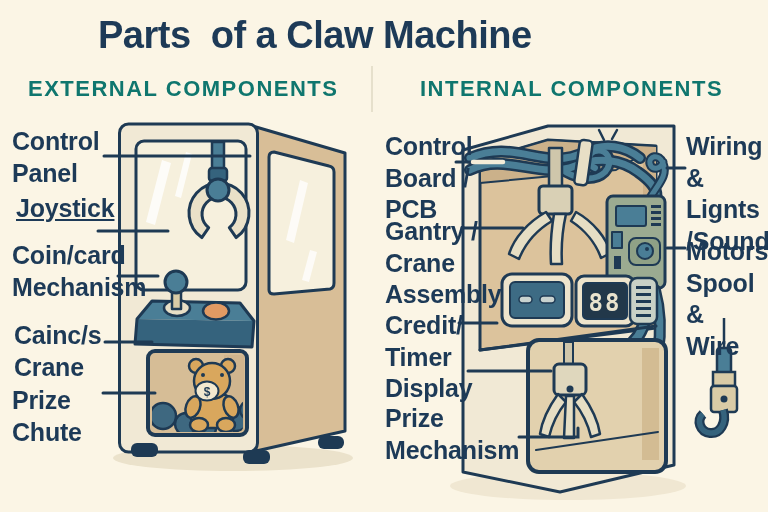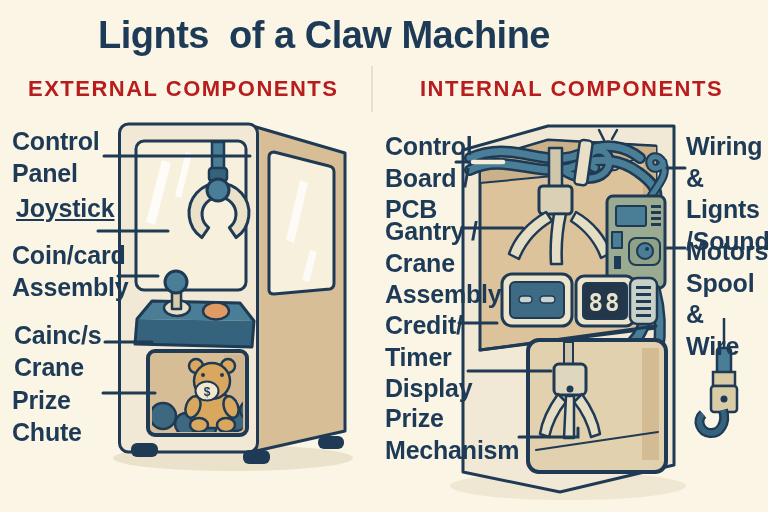--- a/index.html
+++ b/index.html
@@ -1,19 +1,19 @@
 <!DOCTYPE html>
 <html><head>
 <meta charset="utf-8">
 <style>
   html,body{margin:0;padding:0;}
   body{width:768px;height:512px;overflow:hidden;background:#FBF5E5;}
   .canvas{position:relative;width:768px;height:512px;background:#FBF5E5;font-family:"Liberation Sans",sans-serif;color:#1D3A57;}
   .title{position:absolute;left:98px;top:14px;font-size:38px;font-weight:bold;letter-spacing:-0.5px;white-space:pre;color:#1D3A57;}
-  .section-heading{position:absolute;top:76px;font-size:22px;font-weight:bold;letter-spacing:1.5px;color:#b91c1c;white-space:pre;}
+  .section-heading{position:absolute;top:76px;font-size:22px;font-weight:bold;letter-spacing:1.5px;color:#0f766e;white-space:pre;}
   .heading-external{left:28px;}
   .heading-internal{left:420px;}
   .divider{position:absolute;left:371px;top:66px;width:2px;height:46px;background:#E6E0CC;}
   .label{position:absolute;font-size:25px;font-weight:bold;line-height:1.26;letter-spacing:-0.2px;white-space:pre-line;color:#1D3A57;}
   svg.art{position:absolute;left:0;top:0;}
   text{font-family:"Liberation Sans",sans-serif;}
   .digits{font-family:"DejaVu Sans Mono",monospace;}
 </style>
 </head>
 <body>
@@ -203,30 +203,30 @@
       <line x1="473" y1="162" x2="503" y2="162" stroke="#F3ECD8" stroke-width="4.5"></line>
       <line x1="462" y1="228" x2="523" y2="228"></line>
       <line x1="459" y1="323" x2="497" y2="323"></line>
       <line x1="468" y1="371" x2="551" y2="371"></line>
       <path d="M 519,437 L 578,437 L 578,428" fill="none"></path>
       <line x1="667" y1="168" x2="685" y2="168"></line>
       <line x1="667" y1="248" x2="685" y2="248"></line>
     </g>
   </svg>
 
-  <div class="title">Lignts  of a Claw Machine</div>
+  <div class="title">Parts  of a Claw Machine</div>
   <div class="divider"></div>
   <div class="section-heading heading-external">EXTERNAL COMPONENTS</div>
   <div class="section-heading heading-internal">INTERNAL COMPONENTS</div>
 
   <div class="label" style="left:12px;top:126px;">Control
 Panel</div>
   <div class="label" style="left:16px;top:193px;text-decoration:underline;">Joystick</div>
   <div class="label" style="left:12px;top:240px;">Coin/card
-Assembly</div>
+Mechanism</div>
   <div class="label" style="left:14px;top:320px;">Cainc/s
 Crane</div>
   <div class="label" style="left:12px;top:385px;">Prize
 Chute</div>
 
   <div class="label" style="left:385px;top:131px;">Control
 Board /
 PCB</div>
   <div class="label" style="left:385px;top:216px;">Gantry /
 Crane

